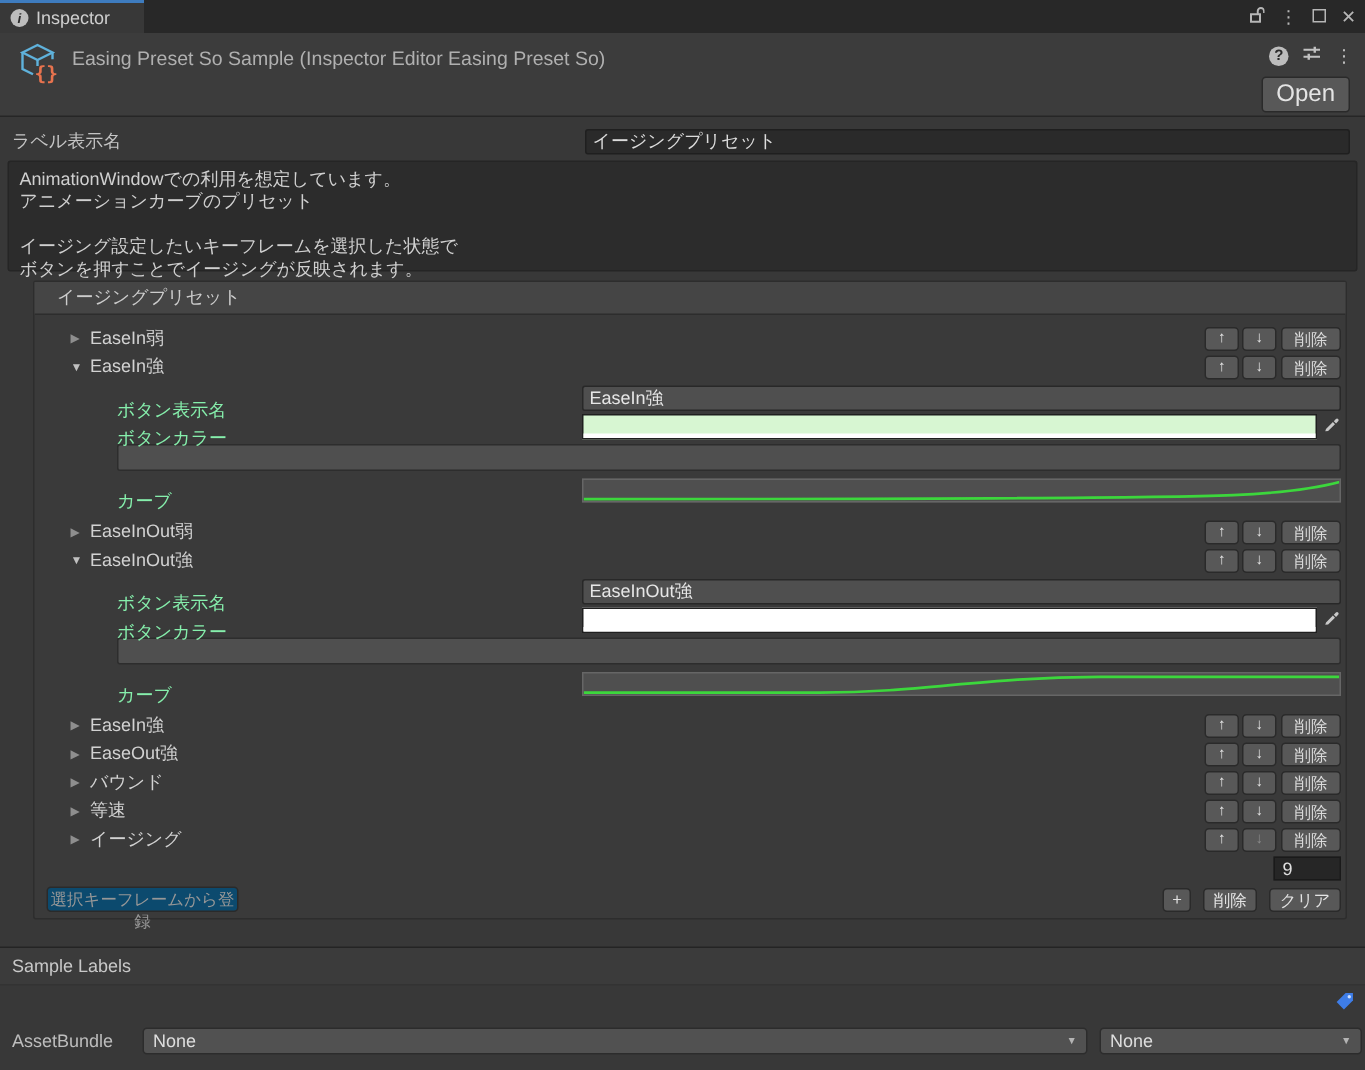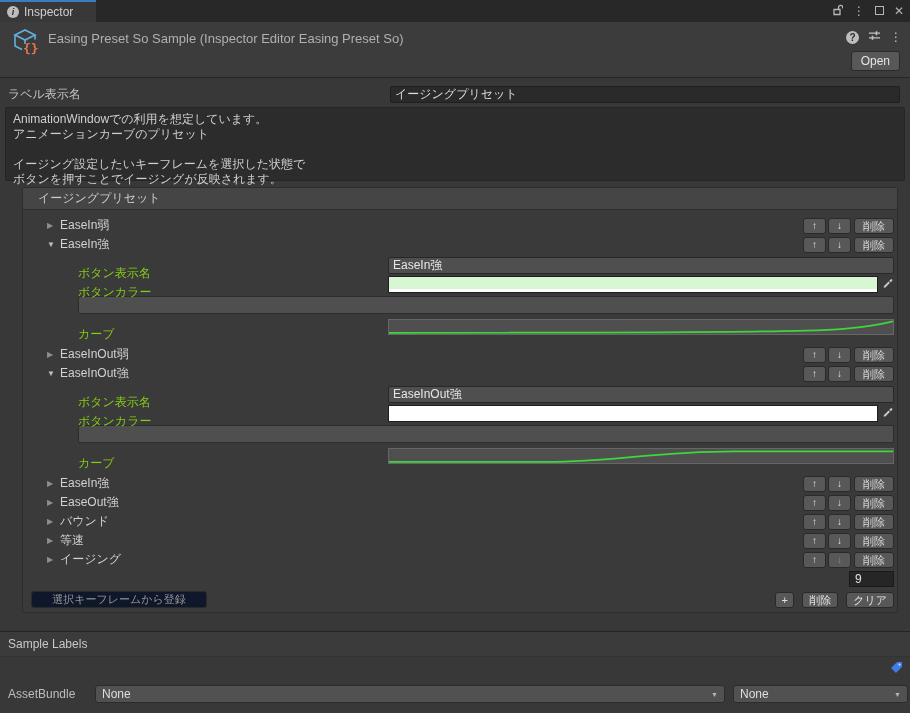--- a/index.html
+++ b/index.html
@@ -18,21 +18,21 @@
   .maxbox { display:inline-block; width:9px; height:9px; border:1.5px solid #b6b6b6; }
   .closex { font-size:12px; }
 
   
   .header { height:56px; background:#3c3c3c; border-bottom:1px solid #262626; position:relative; }
   .hicon { position:absolute; left:8px; top:3px; width:34px; height:34px; }
   .htitle { position:absolute; left:48px; top:9px; color:#b0b0b0; font-size:13px; }
   .hicons { position:absolute; right:8px; top:7px; display:flex; align-items:center; gap:9px; }
   .helpc { width:13px; height:13px; border-radius:50%; background:#bdbdbd; color:#2b2b2b; font-weight:bold; font-size:10px; line-height:13px; text-align:center; }
   .openrow { position:absolute; right:10px; top:29px; }
-  .ubtn, .openbtn { background:#585858; border:1px solid #2a2a2a; border-radius:3px; color:#e4e4e4; font-size:12px; font-family:inherit; }
+  .ubtn, .openbtn { background:#585858; border:1px solid #2a2a2a; border-radius:3px; color:#e4e4e4; font-size:16px; font-family:inherit; }
   .openbtn { padding:2px 9px; }
 
   
   .bodyarea { padding:5px 0 0 0; }
   .prow { display:flex; align-items:flex-end; height:20px; padding:0 10px 0 8px; }
   .plabel { width:382px; color:#c4c4c4; }
   .tfield { flex:1; height:17px; background:#2a2a2a; border:1px solid #1f1f1f; border-radius:2px; color:#dcdcdc; padding:0 4px; line-height:15px; overflow:hidden; }
   .colorwrap { flex:1; display:flex; align-items:center; }
   .swatch { flex:1; height:17px; border:1px solid #1f1f1f; position:relative; }
   .alpha { position:absolute; left:0; right:0; bottom:0; height:3px; background:#ffffff; }
@@ -50,30 +50,30 @@
   .fold { width:13px; color:#8e8e8e; font-size:8px; }
   .fold.open { color:#c0c0c0; }
   .iname { color:#d2d2d2; }
   .spacer { flex:1; }
   .ubtn { width:23px; height:16px; margin-left:2px; font-size:10px; padding:0; line-height:13px; }
   .delbtn { width:40px; height:16px; margin-left:3px; background:#585858; border:1px solid #2a2a2a; border-radius:3px; color:#dadada; font-size:11px; padding:0; font-family:inherit; }
   .dim { color:#8a8a8a; }
 
   .sub { padding:2px 1px 0 53px; margin-bottom:9px; }
   .srow { display:flex; align-items:center; height:19px; }
-  .slabel { width:310px; color:#84cc16;margin-top:15px; }
+  .slabel { width:310px; color:#86efac;margin-top:15px; }
   .tfield2 { flex:1; height:17px; background:#4f4f4f; border:1px solid #282828; border-radius:2px; color:#e6e6e6; padding:0 4px; line-height:15px; }
   .gbar { height:18px; background:#4f4f4f; border:1px solid #2d2d2d; border-radius:2px; margin:2px 0 3px 0; }
   .curvefield { flex:1; height:16px; background:#4f4f4f; border:1px solid #666666; position:relative; overflow:hidden; }
   .curvefield svg { display:block; width:100%; height:100%; }
 
   .countrow { display:flex; justify-content:flex-end; padding:2px 1px 0 0; }
   .countfield { width:45px; height:16px; background:#262626; border:1px solid #1a1a1a; color:#e0e0e0; padding:0 5px; line-height:15px; }
   .footrow { display:flex; align-items:center; margin-top:4px; padding:0 1px 0 6px; }
-  .regbtn { width:176px; height:17px; background:#0f172a; border:1px solid #2a2a2a; border-radius:3px; color:#979797; font-size:11px; font-family:inherit; }
+  .regbtn { width:128px; height:17px; background:#0c4a6e; border:1px solid #2a2a2a; border-radius:3px; color:#979797; font-size:11px; font-family:inherit; }
   .plusbtn { width:19px; height:16px; background:#585858; border:1px solid #2a2a2a; border-radius:3px; color:#e0e0e0; font-size:11px; padding:0; margin-left:2px; font-family:inherit; }
   .fbtn { height:16px; background:#585858; border:1px solid #2a2a2a; border-radius:3px; color:#e4e4e4; font-size:11px; padding:0 6px; margin-left:8px; font-family:inherit; }
 
   
   .alsection { margin-top:18px; border-top:1px solid #242424; }
   .alheader { height:25px; display:flex; align-items:center; padding-left:8px; color:#c8c8c8; border-bottom:1px solid #333333; background:#3b3b3b; }
   .tagrow { height:24px; display:flex; align-items:center; justify-content:flex-end; padding-right:6px; }
   .abrow { height:20px; display:flex; align-items:center; padding:0 2px 0 8px; margin-top:3px; }
   .ablabel { width:87px; color:#bdbdbd; }
   .dd { height:18px; background:#515151; border:1px solid #2c2c2c; border-radius:3px; display:flex; align-items:center; padding:0 6px; color:#dedede; }

